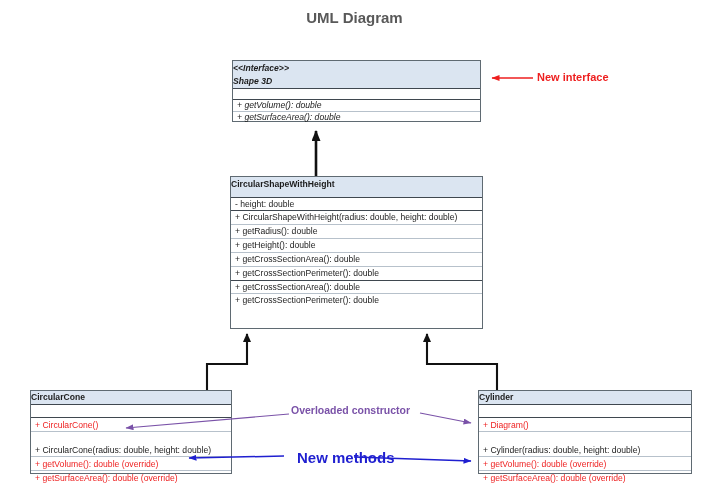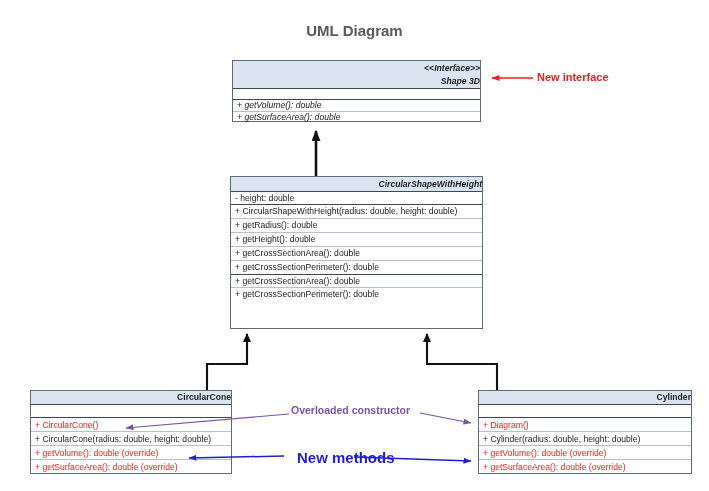--- a/index.html
+++ b/index.html
@@ -3,43 +3,43 @@
 <meta charset="utf-8">
 <style>
   :root{
     --header-fill:#dbe5f1; --ink:#1c1c1c; --red:#ee1f1f; --purple:#7a52a8;
     --blue:#1f1fd0; --title-gray:#595959; --box-border:#5f6a72;
     --dark-line:#3f474f; --row-line:#b7c1cb; --arrow-black:#111111;
   }
   html,body{margin:0;padding:0;background:#ffffff;}
   .canvas{position:relative;width:709px;height:491px;background:#ffffff;overflow:hidden;
           font-family:"Liberation Sans", sans-serif;color:var(--ink);}
-  .page-title{position:absolute;top:22px;left:0;width:709px;text-align:center;
+  .page-title{position:absolute;top:9px;left:0;width:709px;text-align:center;
               font-size:15px;font-weight:bold;color:var(--title-gray);}
   .uml-box{position:absolute;background:#ffffff;border:1.3px solid var(--box-border);
            box-sizing:border-box;font-size:8.6px;z-index:1;}
-  .uml-header{background:var(--header-fill);text-align:right;font-weight:bold;
+  .uml-header{background:var(--header-fill);text-align:left;font-weight:bold;
               border-bottom:1.8px solid var(--dark-line);box-sizing:border-box;}
   .row{padding-left:4px;box-sizing:border-box;white-space:nowrap;overflow:hidden;
        border-bottom:1px solid var(--row-line);}
   .row:last-child{border-bottom:none;}
   .compartment-end{border-bottom:1.4px solid var(--dark-line) !important;}
   [data-color="red"]{color:var(--red);}
-  [data-color="black"]{color:var(--ink);}
+  [data-color="black"]{color:var(--ink);margin-top:11px;}
 
   
   .interface-box{left:232px;top:60px;width:249px;height:62px;}
   .interface-box .uml-header{height:28px;padding-top:1px;line-height:13px;font-style:italic;}
   .interface-box .row{height:11px;line-height:11px;}
   .interface-box .row.empty{height:11px;}
   .interface-box .row.method{height:11.5px;line-height:11.5px;font-style:italic;}
 
   
   .middle-box{left:230px;top:176px;width:253px;height:153px;}
-  .middle-box .uml-header{height:15px;line-height:14px;font-style:italic;}
+  .middle-box .uml-header{height:21px;line-height:14px;}
   .middle-box .row{height:13.1px;line-height:13.1px;}
   .middle-box .row.m{height:13.9px;line-height:13.9px;}
 
   
   .cone-box{left:30px;top:390px;width:202px;height:84px;}
   .cylinder-box{left:478px;top:390px;width:214px;height:84px;}
   .bottom-box .uml-header{height:14px;line-height:13px;}
   .bottom-box .row.empty{height:12.6px;}
   .bottom-box .row.m{height:14px;line-height:14px;}
 

